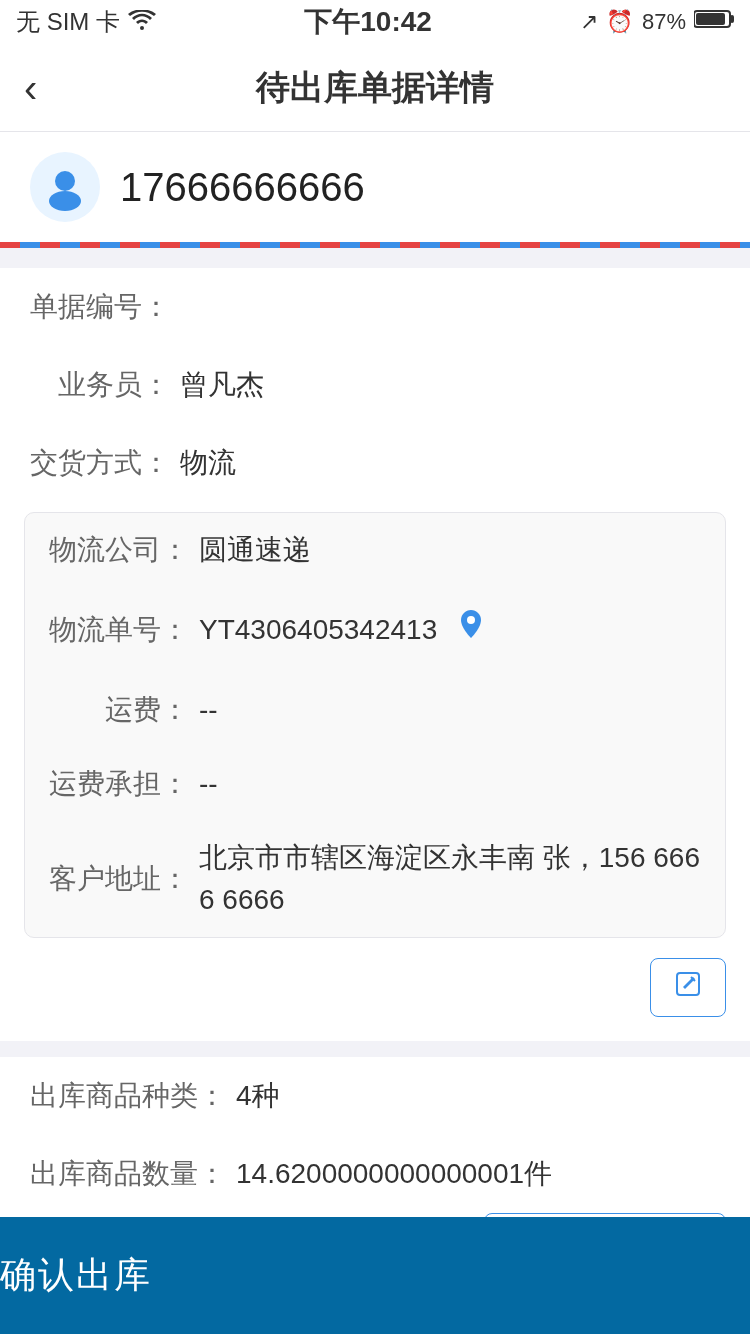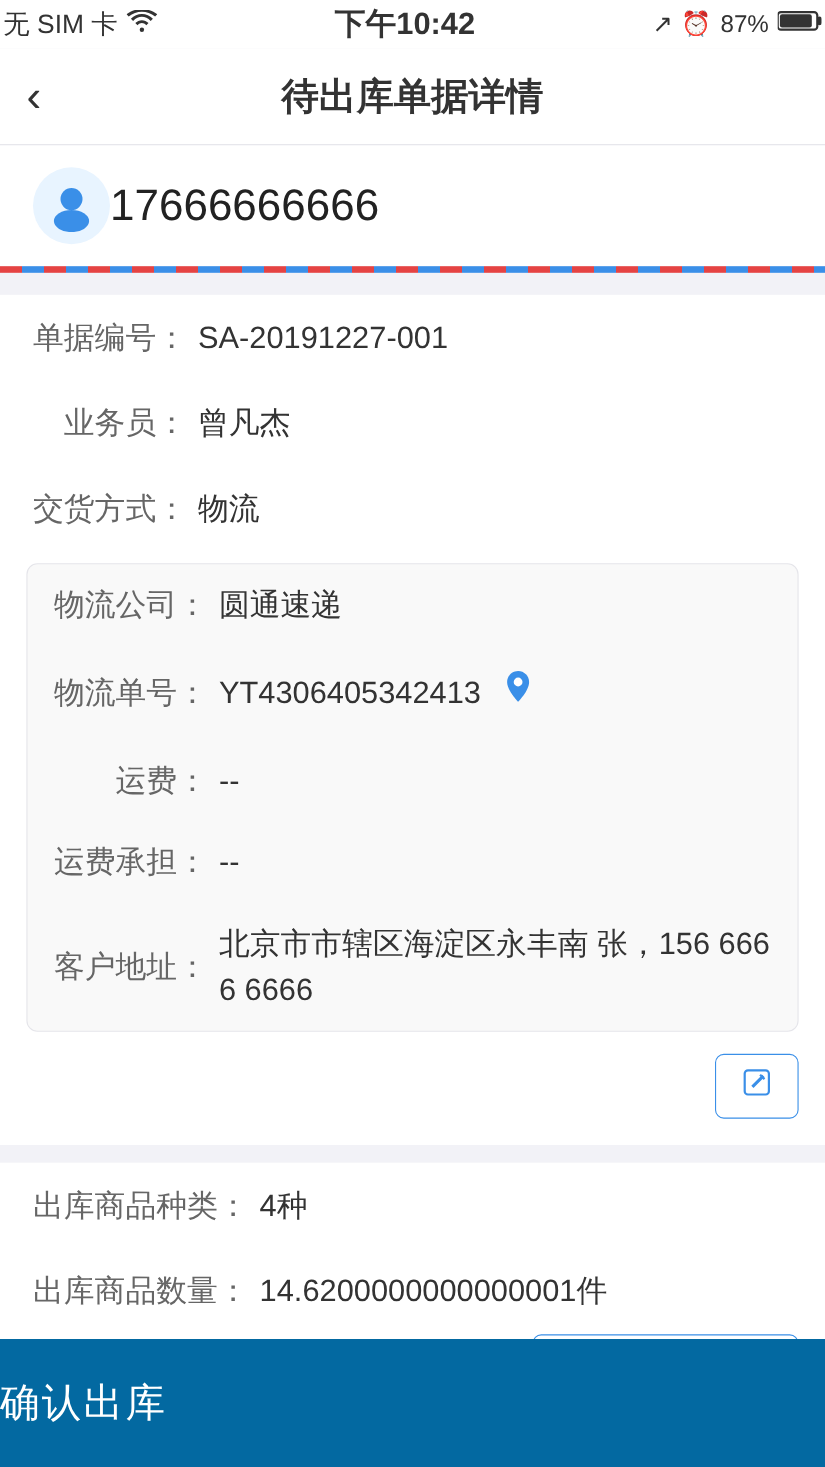--- a/index.html
+++ b/index.html
@@ -15,21 +15,21 @@
     }
 
     
     .status-bar {
       width: 750px;
       height: 44px;
       background: #fff;
       display: flex;
       align-items: center;
       justify-content: space-between;
-      padding: 0 3px;
+      padding: 0 16px;
       font-size: 24px;
       font-weight: 500;
     }
     .status-left {
       display: flex;
       align-items: center;
       gap: 8px;
       font-size: 24px;
     }
     .status-center {
@@ -68,20 +68,21 @@
       font-weight: 600;
       color: #333;
     }
 
     
     .customer-card {
       background: #fff;
       padding: 20px 30px;
       display: flex;
       align-items: center;
+      gap: 20px;
       margin-top: 0;
       border-bottom: none;
     }
     .customer-avatar {
       width: 70px;
       height: 70px;
       background: #e8f4ff;
       border-radius: 50%;
       display: flex;
       align-items: center;
@@ -278,21 +279,20 @@
     </svg>
   </div>
   <div class="customer-phone">17666666666</div>
 </div>
 
 <div class="dashed-divider"></div>
 
 <div class="section">
   <div class="info-row">
     <span class="info-label">单据编号：</span>
-    <span class="info-value">SA-20191227-001</span>
   </div>
   <div class="info-row">
     <span class="info-label">业务员：</span>
     <span class="info-value">曾凡杰</span>
   </div>
   <div class="info-row">
     <span class="info-label">交货方式：</span>
     <span class="info-value">物流</span>
   </div>
 

